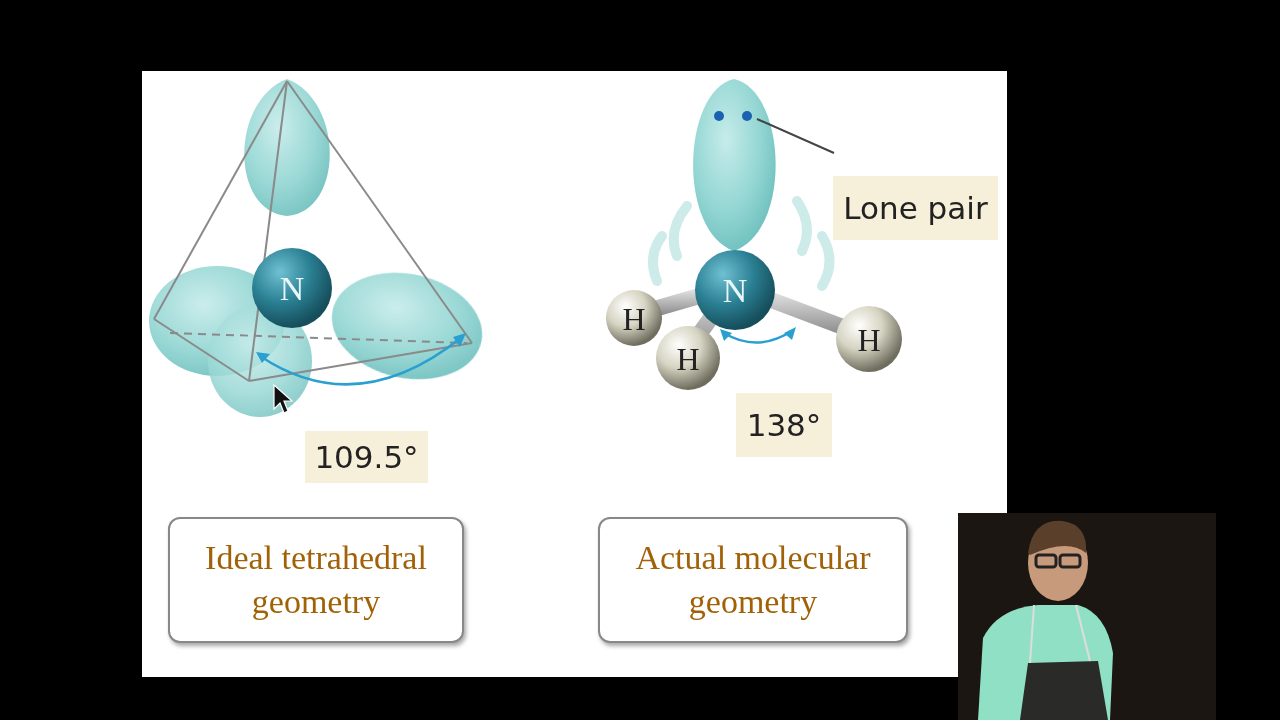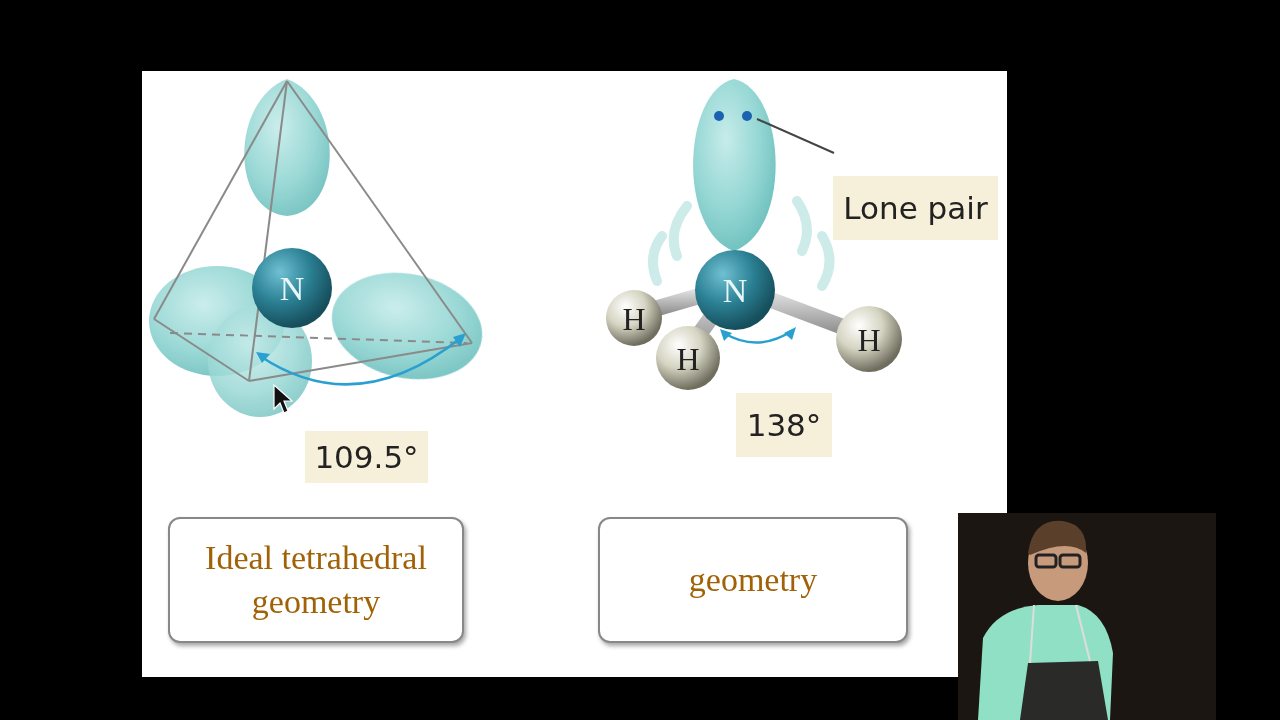--- a/index.html
+++ b/index.html
@@ -97,20 +97,21 @@
 
   <div class="label-box" style="left:163px;top:327px;width:123px;height:52px;">109.5°</div>
   <div class="label-box" style="left:594px;top:289px;width:96px;height:64px;">138°</div>
   <div class="label-box" style="left:691px;top:72px;width:165px;height:64px;">Lone pair</div>
 
   <div class="caption" style="left:26px;top:446px;width:292px;height:122px;">
     <span>Ideal tetrahedral</span>
     <span>geometry</span>
   </div>
   <div class="caption" style="left:456px;top:446px;width:306px;height:122px;">
+    <span>Actual molecular</span>
     <span>geometry</span>
   </div>
 </div>
 
 <div class="webcam">
   <svg width="258" height="207" viewBox="0 0 258 207">
     <rect width="258" height="207" fill="#1c1612"></rect>
     <ellipse cx="100" cy="50" rx="30" ry="38" fill="#c89a7c"></ellipse>
     <path d="M70 40 Q 75 5, 105 8 Q 130 12, 128 40 Q 110 25, 72 42 Z" fill="#5a3f2a"></path>
     <rect x="78" y="42" width="20" height="12" rx="3" fill="none" stroke="#222" stroke-width="3"></rect>

